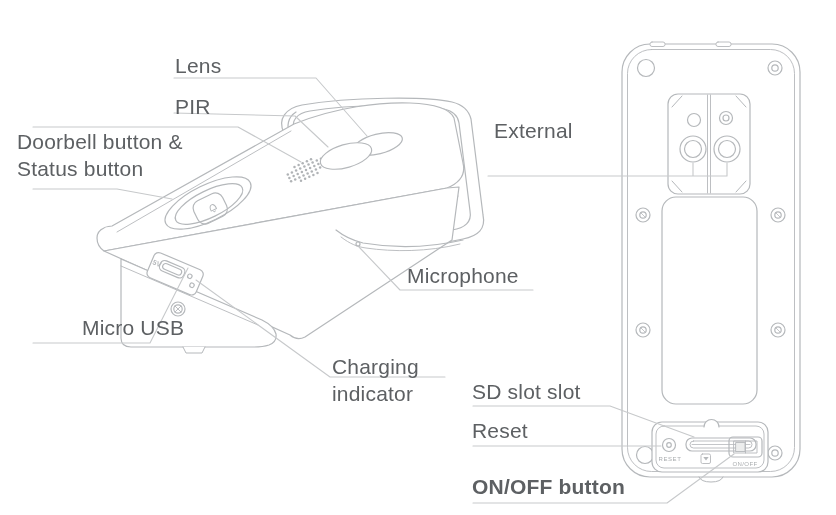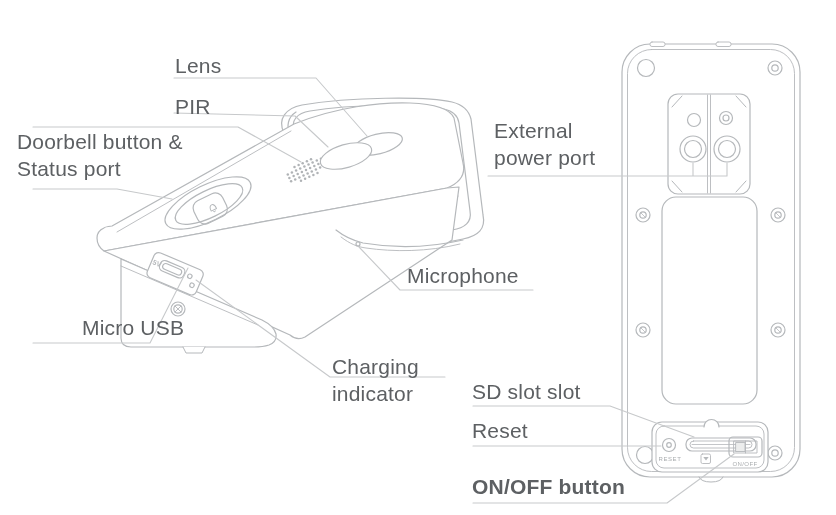--- a/index.html
+++ b/index.html
@@ -228,28 +228,27 @@
       <path d="M473,406 L610,406 L694,437"></path>
       <path d="M473,446 L661,446"></path>
       <path d="M473,503 L667,503 L734,454"></path>
     </g>
   </svg>
 
   <div class="lbl lbl-lens">Lens</div>
   <div class="lbl lbl-pir">PIR</div>
   <div class="lbl lbl-doorbell">
     <div>Doorbell button &amp;</div>
-    <div>Status port</div>
+    <div>Status button</div>
   </div>
   <div class="lbl lbl-microusb">Micro USB</div>
   <div class="lbl lbl-charging">
     <div>Charging</div>
     <div>indicator</div>
   </div>
   <div class="lbl lbl-microphone">Microphone</div>
   <div class="lbl lbl-extpower">
     <div>External</div>
-    <div>power port</div>
   </div>
   <div class="lbl lbl-sd">SD slot slot</div>
   <div class="lbl lbl-reset">Reset</div>
   <div class="lbl lbl-onoff">ON/OFF button</div>
 </div>
 
 </body></html>

